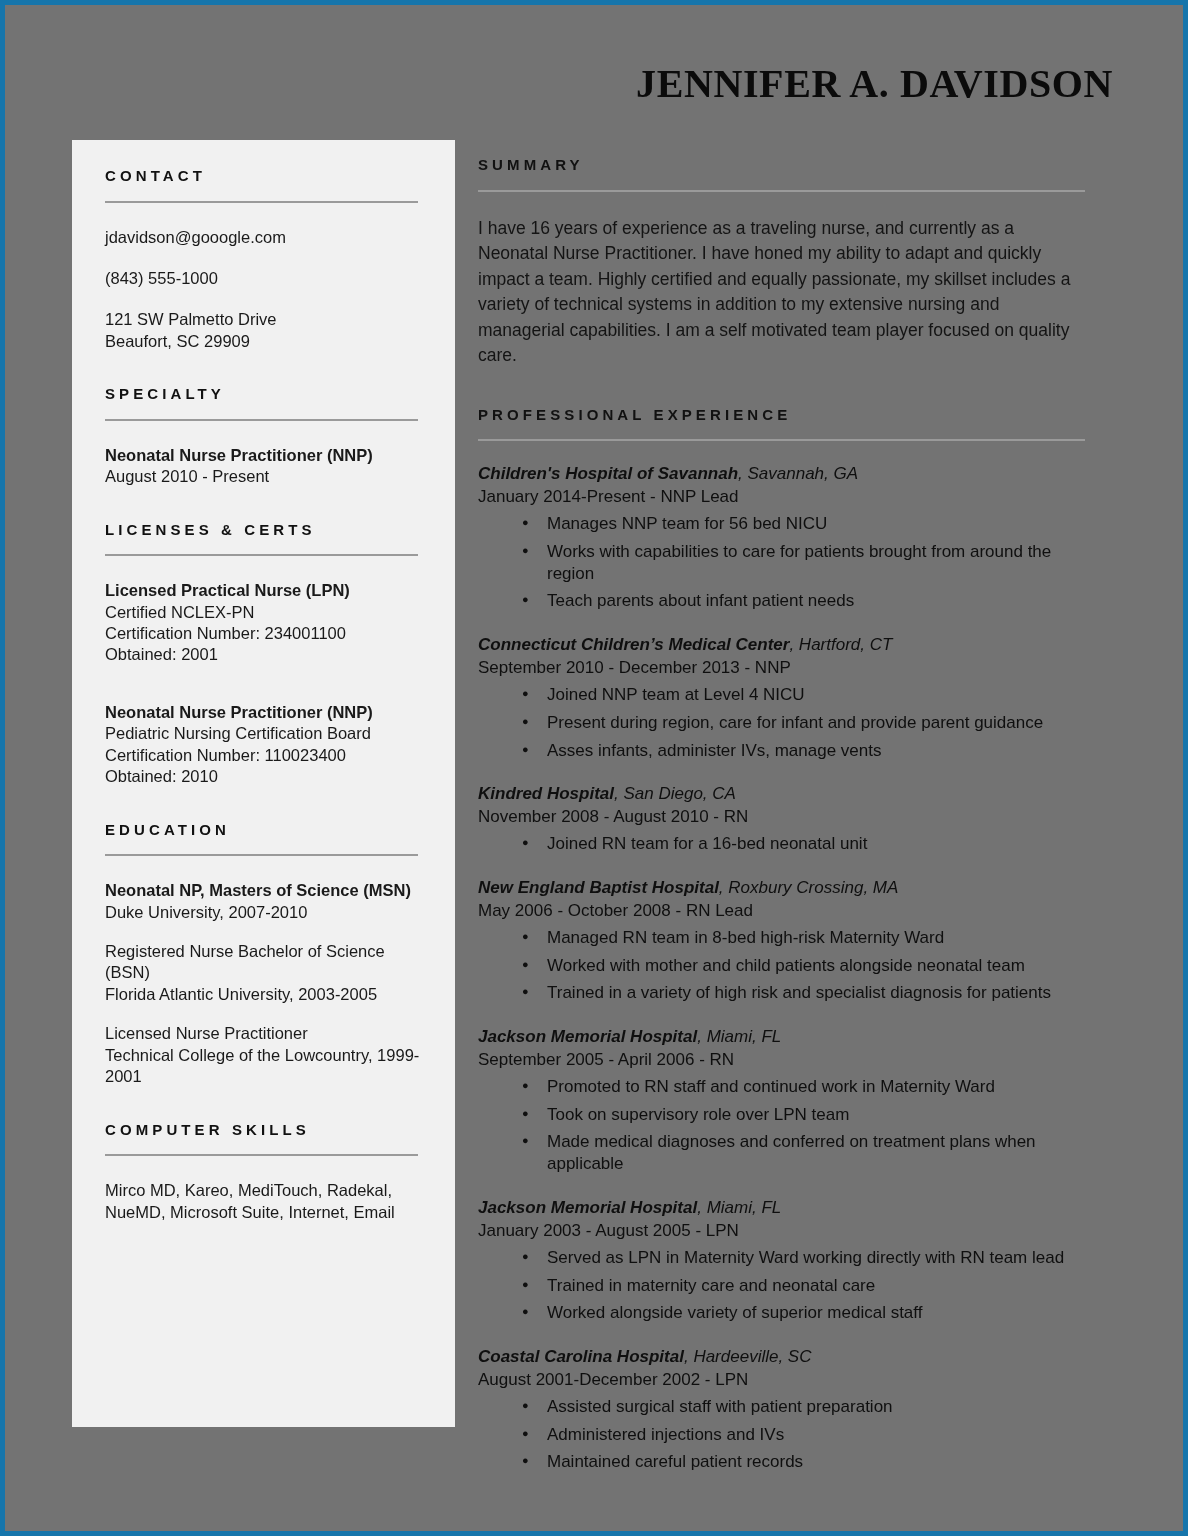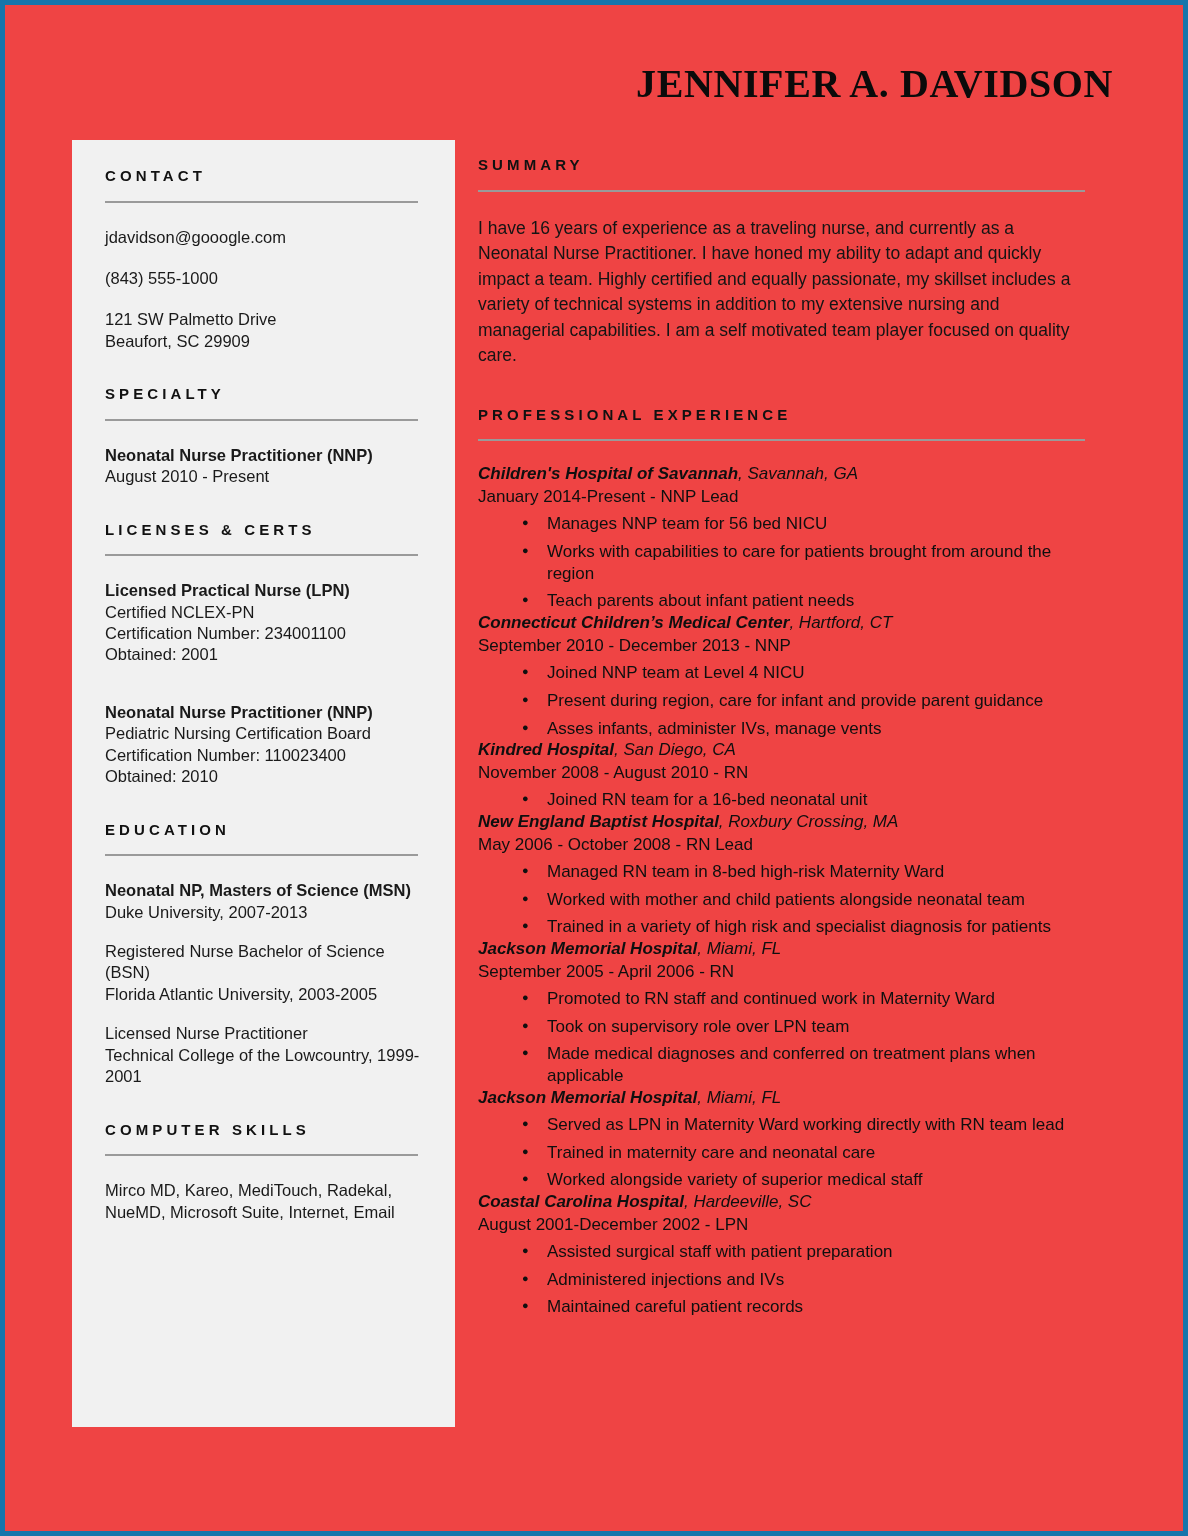--- a/index.html
+++ b/index.html
@@ -5,21 +5,21 @@
   html, body {
     margin: 0;
     padding: 0;
     background: #ffffff;
   }
   .page {
     position: relative;
     width: 1188px;
     height: 1536px;
     box-sizing: border-box;
-    background: #ef4444;
+    background: #737373;
     border: 5px solid #1675ab;
     font-family: "Liberation Sans", sans-serif;
     overflow: hidden;
   }
 
   
   .header {
     position: absolute;
     left: 0;
     right: 0;
@@ -100,21 +100,21 @@
   
   .summary-text {
     font-size: 17.5px;
     line-height: 1.46;
     color: #141414;
     margin-top: 24px;
     width: 604px;
   }
   .exp-gap { height: 38px; }
   .job { margin-top: 0; }
-  .job + .job { }
+  .job + .job { margin-top: 22px; }
   .job-title {
     font-size: 17px;
     color: #0f0f0f;
     line-height: 1.35;
     font-style: italic;
   }
   .job-title b { font-weight: bold; }
   .job-dates {
     font-size: 17px;
     color: #0f0f0f;
@@ -208,21 +208,21 @@
 
     <div class="sb-spacer-sec"></div>
 
     <div class="sb-sec">
       <div class="sec-head">EDUCATION</div>
       <div class="rule"></div>
       <div class="sb-spacer-after-rule"></div>
       <div class="sb-body">
         <div class="sb-item">
           <b>Neonatal NP, Masters of Science (MSN)</b>
-          <div class="sb-line">Duke University, 2007-2013</div>
+          <div class="sb-line">Duke University, 2007-2010</div>
         </div>
         <div class="sb-gap-18"></div>
         <div class="sb-item">
           <div class="sb-line">Registered Nurse Bachelor of Science (BSN)</div>
           <div class="sb-line">Florida Atlantic University, 2003-2005</div>
         </div>
         <div class="sb-gap-18"></div>
         <div class="sb-item">
           <div class="sb-line">Licensed Nurse Practitioner</div>
           <div class="sb-line">Technical College of the Lowcountry, 1999-2001</div>
@@ -300,20 +300,21 @@
           <div class="job-dates">September 2005 - April 2006 - RN</div>
           <ul class="bullets">
             <li>Promoted to RN staff and continued work in Maternity Ward</li>
             <li>Took on supervisory role over LPN team</li>
             <li>Made medical diagnoses and conferred on treatment plans when applicable</li>
           </ul>
         </div>
 
         <div class="job">
           <div class="job-title"><b>Jackson Memorial Hospital</b><span>, Miami, FL</span></div>
+          <div class="job-dates">January 2003 - August 2005 - LPN</div>
           <ul class="bullets tight">
             <li>Served as LPN in Maternity Ward working directly with RN team lead</li>
             <li>Trained in maternity care and neonatal care</li>
             <li>Worked alongside variety of superior medical staff</li>
           </ul>
         </div>
 
         <div class="job">
           <div class="job-title"><b>Coastal Carolina Hospital</b><span>, Hardeeville, SC</span></div>
           <div class="job-dates">August 2001-December 2002 - LPN</div>

